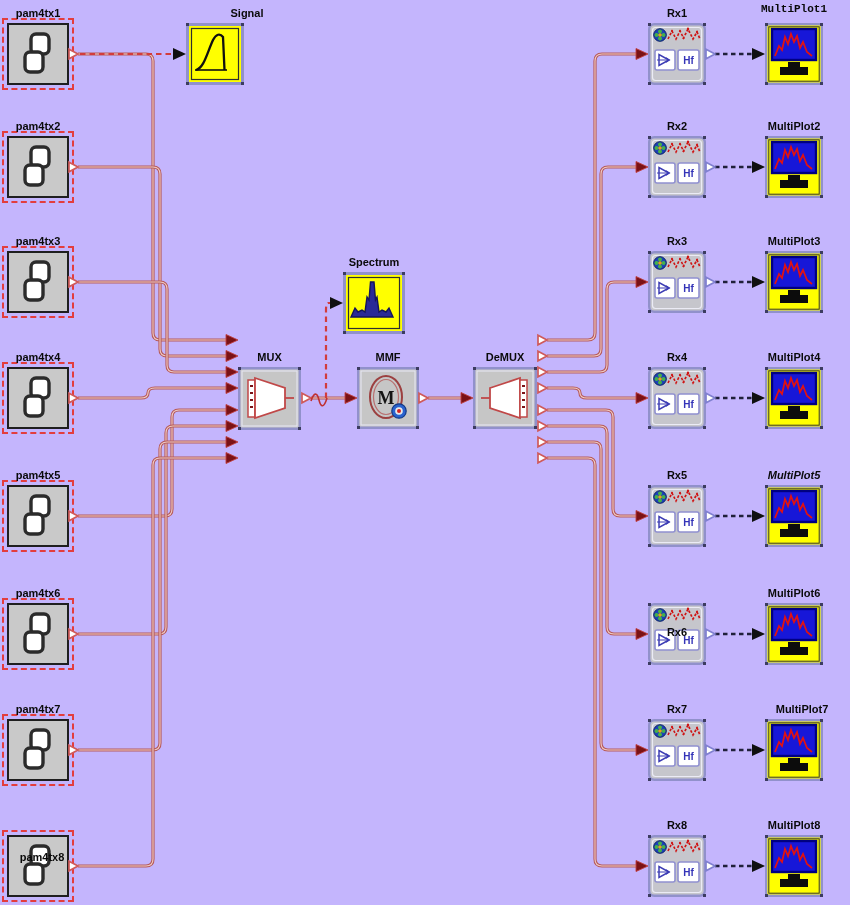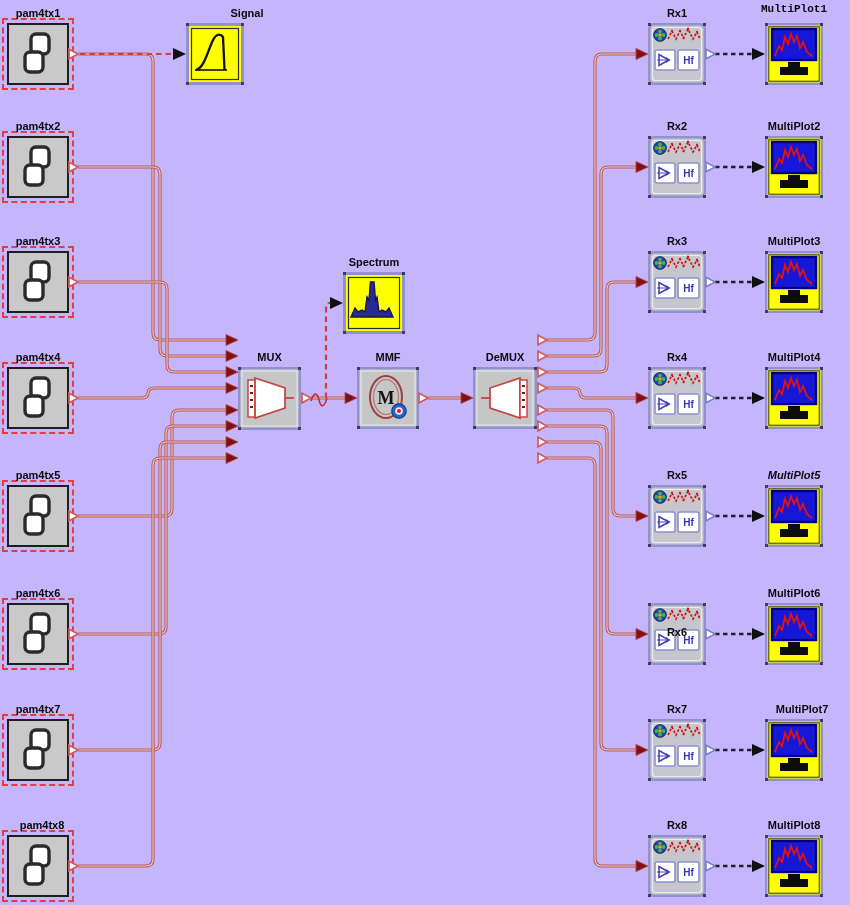--- a/index.html
+++ b/index.html
@@ -182,21 +182,21 @@
       <div class="sel" style="left: 2px; top: 830px; width: 72px; height: 72px;"></div>
       <div class="blk" style="left: 7px; top: 835px; width: 62px; height: 62px;">
         <svg viewBox="0 0 62 62">
           <rect x="1" y="1" width="60" height="60" fill="#c9c9c9" stroke="#1f1f1f" stroke-width="2"></rect>
     <g fill="#ffffff" stroke="#2b2b2b" stroke-width="3.4" stroke-linejoin="round">
       <rect x="24" y="11" width="18" height="20" rx="5"></rect>
       <rect x="18" y="29" width="18" height="20" rx="5"></rect>
           </g>
         </svg>
       </div>
-      <div class="lbl" style="left: 38px; top: 819px; color: rgb(10, 10, 10); padding-left: 8px;">pam4tx8</div>
+      <div class="lbl" style="left: 38px; top: 851px; color: rgb(10, 10, 10); padding-left: 8px;">pam4tx8</div>
       <div class="blk" style="left: 186px; top: 23px; width: 58px; height: 62px;">
         <svg viewBox="0 0 58 62">
           <rect x="1.5" y="1.5" width="55" height="59" rx="2" fill="#ffff00" stroke="#9191cb" stroke-width="3"></rect>
           <rect x="5.5" y="5.5" width="47" height="51" fill="none" stroke="#2f2f2f" stroke-width="1.2"></rect>
           <g fill="#3c3c60">
     <rect x="0" y="0" width="3" height="3"></rect>
             <rect x="55" y="0" width="3" height="3"></rect>
     <rect x="0" y="59" width="3" height="3"></rect>
             <rect x="55" y="59" width="3" height="3"></rect>
           </g>

